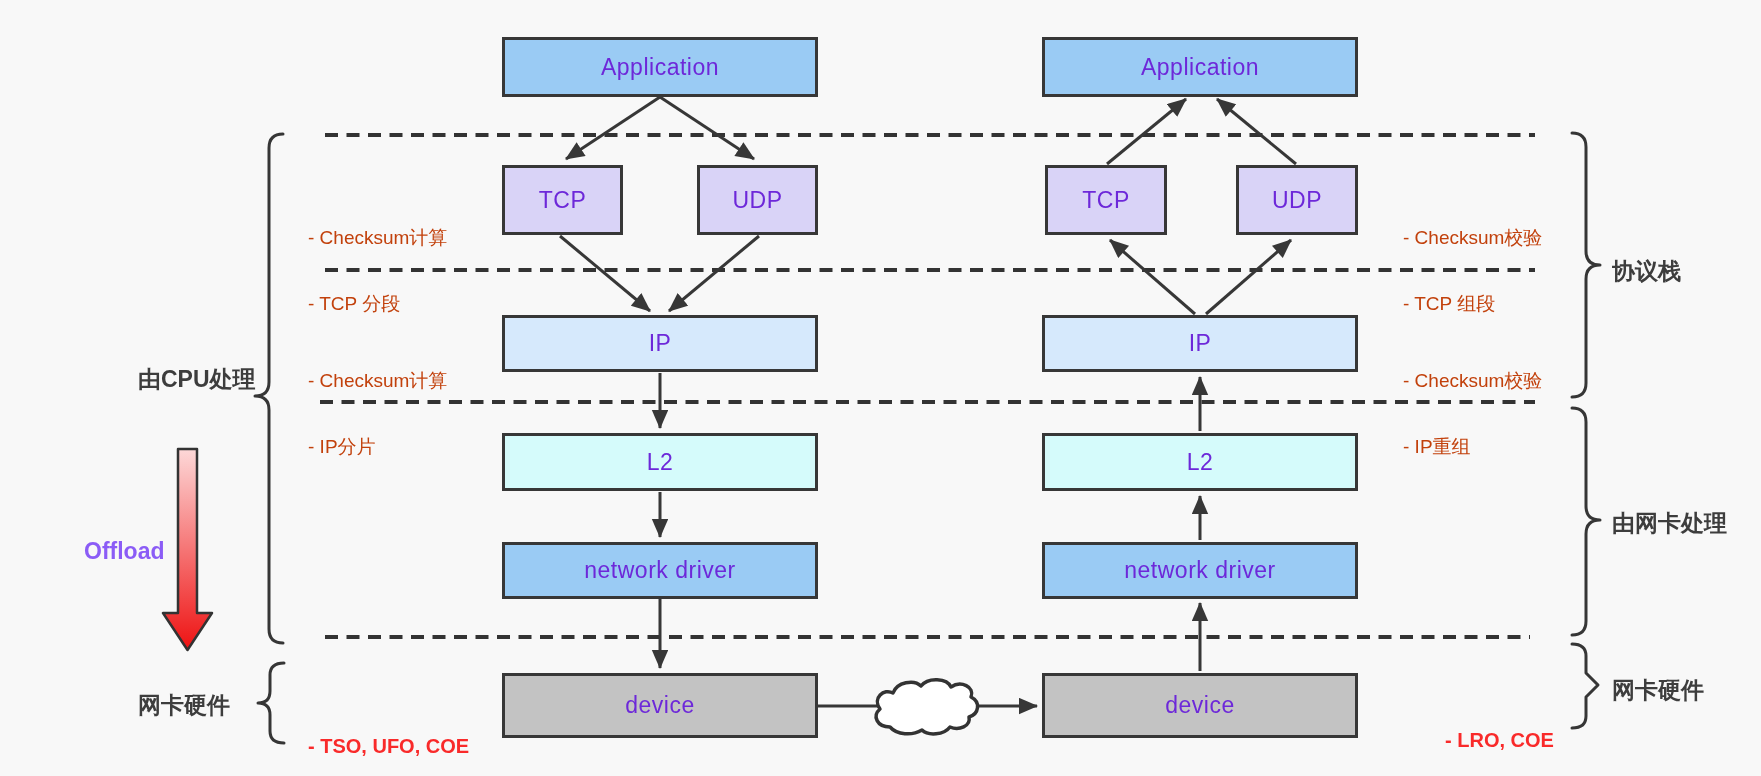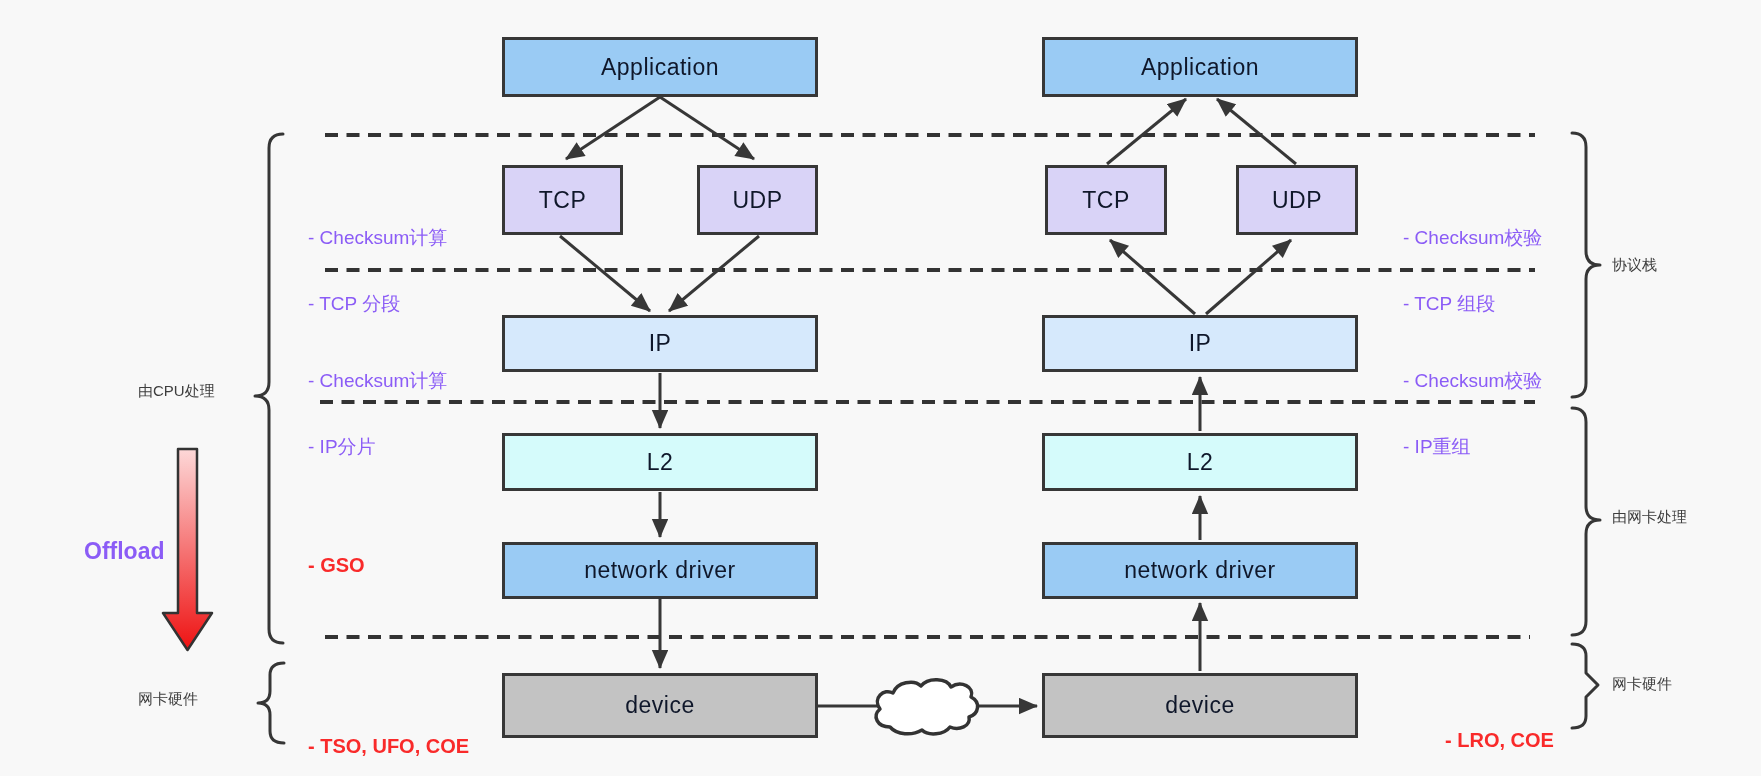--- a/index.html
+++ b/index.html
@@ -1,30 +1,30 @@
 <!DOCTYPE html>
 <html><head>
 <meta charset="utf-8">
 <style>
   html,body{margin:0;padding:0;background:#f8f8f8;}
   .stage{position:relative;width:1761px;height:776px;background:#f8f8f8;overflow:hidden;
          font-family:"Liberation Sans","DejaVu Sans",sans-serif;}
   .overlay{position:absolute;left:0;top:0;width:1761px;height:776px;}
   .box{position:absolute;box-sizing:border-box;border:3px solid #373737;
        display:flex;align-items:center;justify-content:center;
-       font-size:23px;color:#0f172a;letter-spacing:.5px;}
+       font-size:23px;color:#6d28d9;letter-spacing:.5px;}
   .fill-blue{background:#9acbf4;}
   .fill-lav{background:#d9d3f7;}
   .fill-paleblue{background:#d6e9fc;align-items:center;}
   .fill-cyan{background:#d5fbfb;text-align:center;}
   .fill-gray{background:#c3c3c3;}
   .ann{position:absolute;font-size:19px;line-height:22px;white-space:pre;}
-  .green{color:#8b5cf6;}
+  .green{color:#c2410c;}
   .red{color:#f92a2a;font-weight:bold;font-size:20px;line-height:24px;}
-  .zh{position:absolute;font-size:15px;color:#3d3d3d;white-space:nowrap;}
+  .zh{position:absolute;font-size:23px;color:#3d3d3d;white-space:nowrap;font-weight:bold;}
   .offload{position:absolute;font-size:23px;font-weight:bold;color:#8b5cf6;}
 </style>
 </head>
 <body>
 
 <div class="stage">
 
   <svg class="overlay" width="1761" height="776" viewBox="0 0 1761 776" xmlns="http://www.w3.org/2000/svg">
     <defs>
       <marker id="ah" viewBox="0 0 8 7" markerWidth="7.5" markerHeight="6.4" refX="6.6" refY="3" orient="auto" markerUnits="strokeWidth">
@@ -136,32 +136,29 @@
   </div>
   <div class="ann green" style="left:1403px;top:183px">
     <div>- Checksum校验</div>
     <div>- TCP 组段</div>
   </div>
   <div class="ann green" style="left:1403px;top:326px">
     <div>- Checksum校验</div>
     <div>- IP重组</div>
   </div>
 
-  <div class="ann red" style="left:308px;top:505px">
-    <div>- GSO</div>
-  </div>
   <div class="ann red" style="left:308px;top:686px">
     <div>- TSO, UFO, COE</div>
     
   </div>
   <div class="ann red" style="left:1445px;top:680px">
     <div>- LRO, COE</div>
     
   </div>
 
-  <div class="zh" style="left:138px;top:382px">由CPU处理</div>
+  <div class="zh" style="left:138px;top:364px">由CPU处理</div>
   <div class="zh" style="left:138px;top:690px">网卡硬件</div>
   <div class="offload" style="left:84px;top:538px">Offload</div>
   <div class="zh" style="left:1612px;top:256px">协议栈</div>
   <div class="zh" style="left:1612px;top:508px">由网卡处理</div>
   <div class="zh" style="left:1612px;top:675px">网卡硬件</div>
 
 </div>
 
 </body></html>

